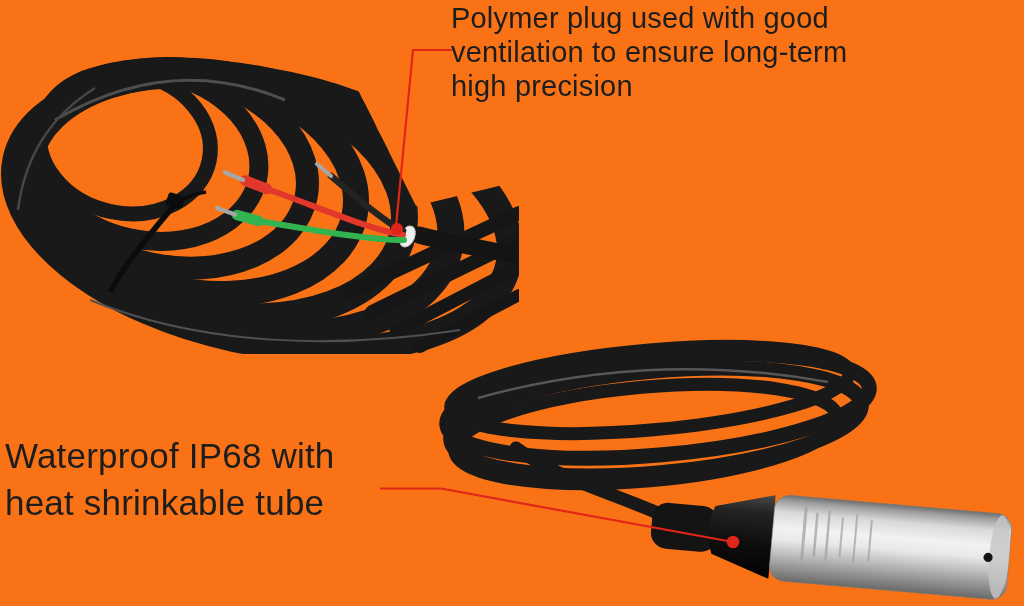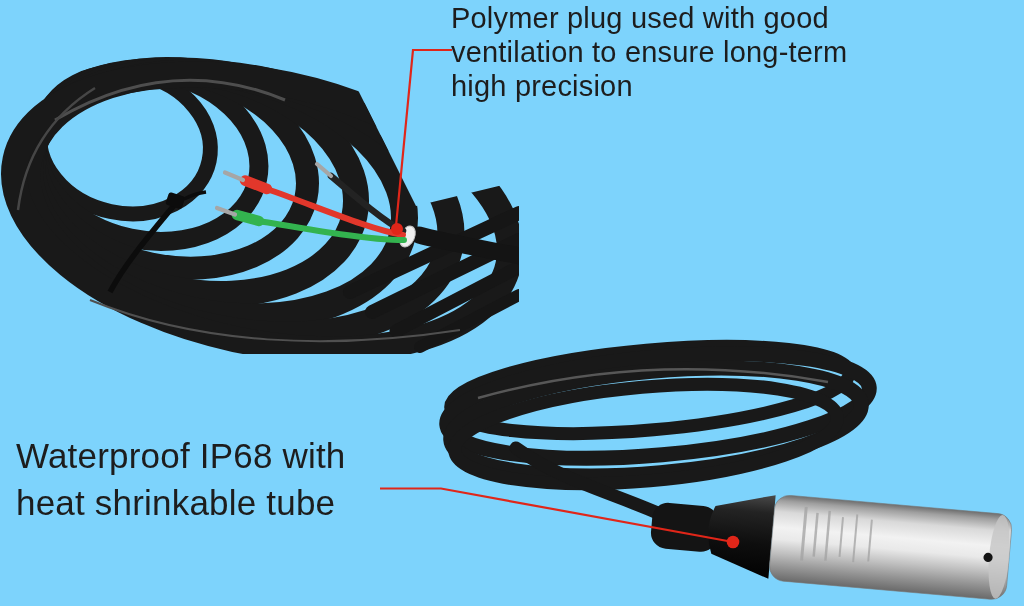--- a/index.html
+++ b/index.html
@@ -1,26 +1,26 @@
 <!DOCTYPE html>
 <html><head>
 <meta charset="utf-8">
 <style>
   html, body { margin: 0; padding: 0; background: #ffffff; }
   body { width: 1024px; height: 606px; overflow: hidden; font-family: "Liberation Sans", sans-serif; }
-  .stage { position: relative; width: 1024px; height: 606px; background: #7dd3fc; }
+  .stage { position: relative; width: 1024px; height: 606px; background: #f97316; }
   .stage svg { position: absolute; left: 0; top: 0; }
   .callout {
     position: absolute;
     color: #1d1d1d;
     white-space: pre-line;
     letter-spacing: 0.2px;
   }
   .callout-top  { left: 451px; top: 1px;   font-size: 29px; line-height: 34px; width: 480px; }
-  .callout-bottom { left: 5px;  top: 432px; font-size: 35px; line-height: 47px; width: 420px; margin-left: 11px; }
+  .callout-bottom { left: 5px;  top: 432px; font-size: 35px; line-height: 47px; width: 420px; }
 </style>
 </head>
 <body>
 
 <div class="stage">
 
   <svg width="1024" height="606" viewBox="0 0 1024 606">
     <defs>
       <linearGradient id="steel" x1="0" y1="0" x2="0" y2="1">
         <stop offset="0" stop-color="#6e6e6e"></stop>

